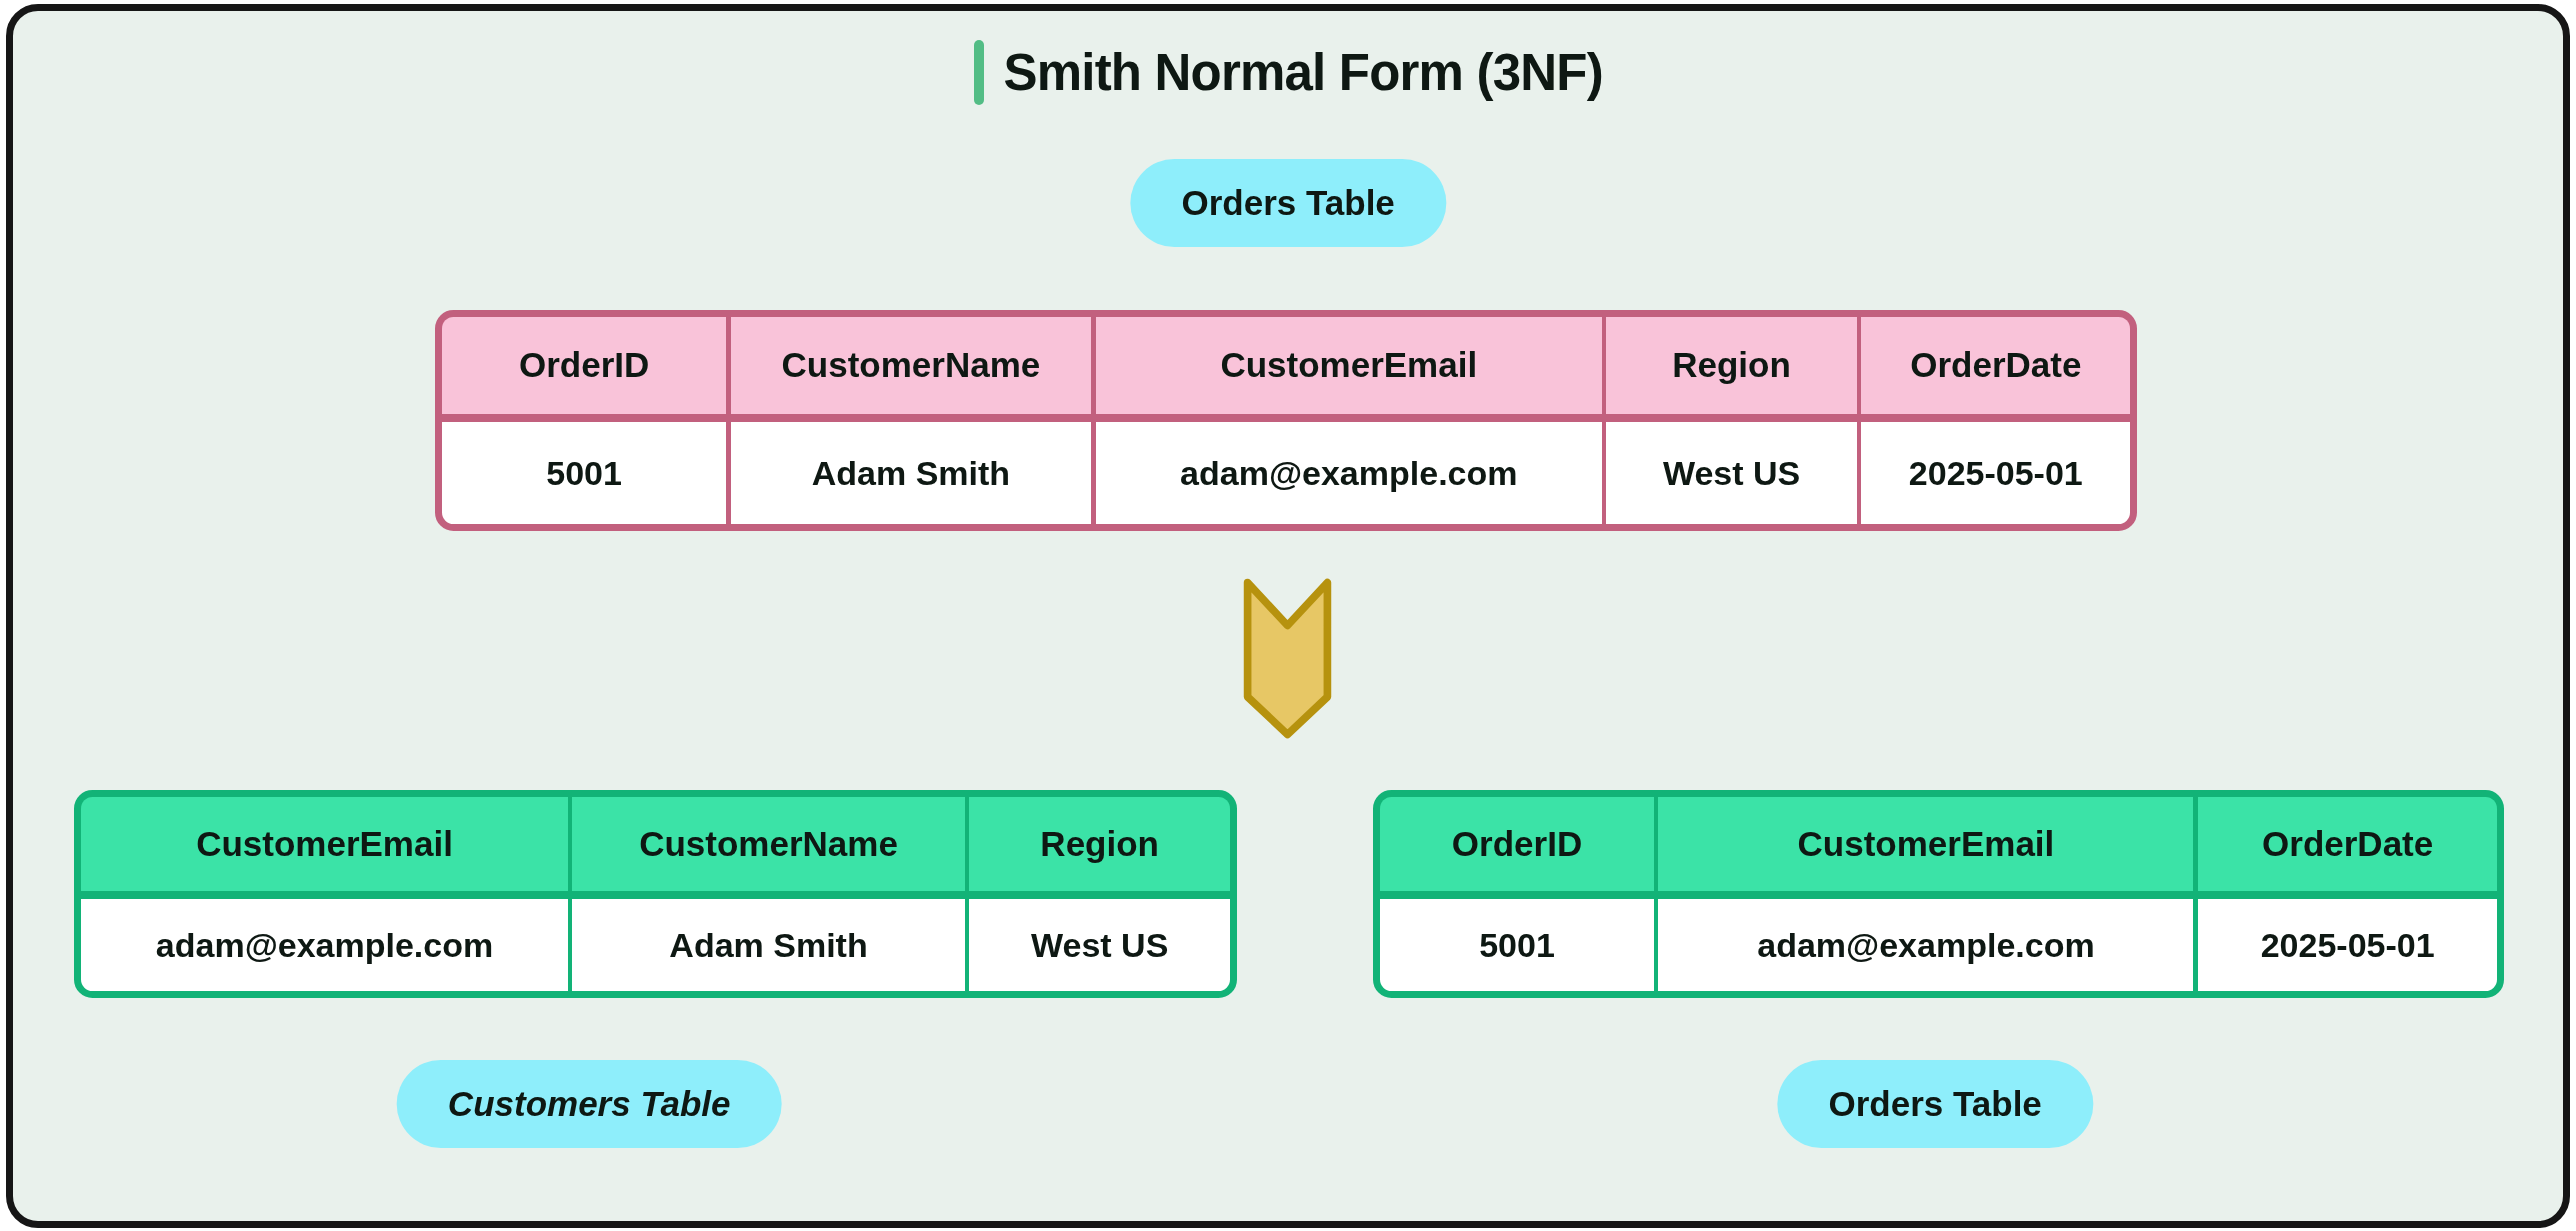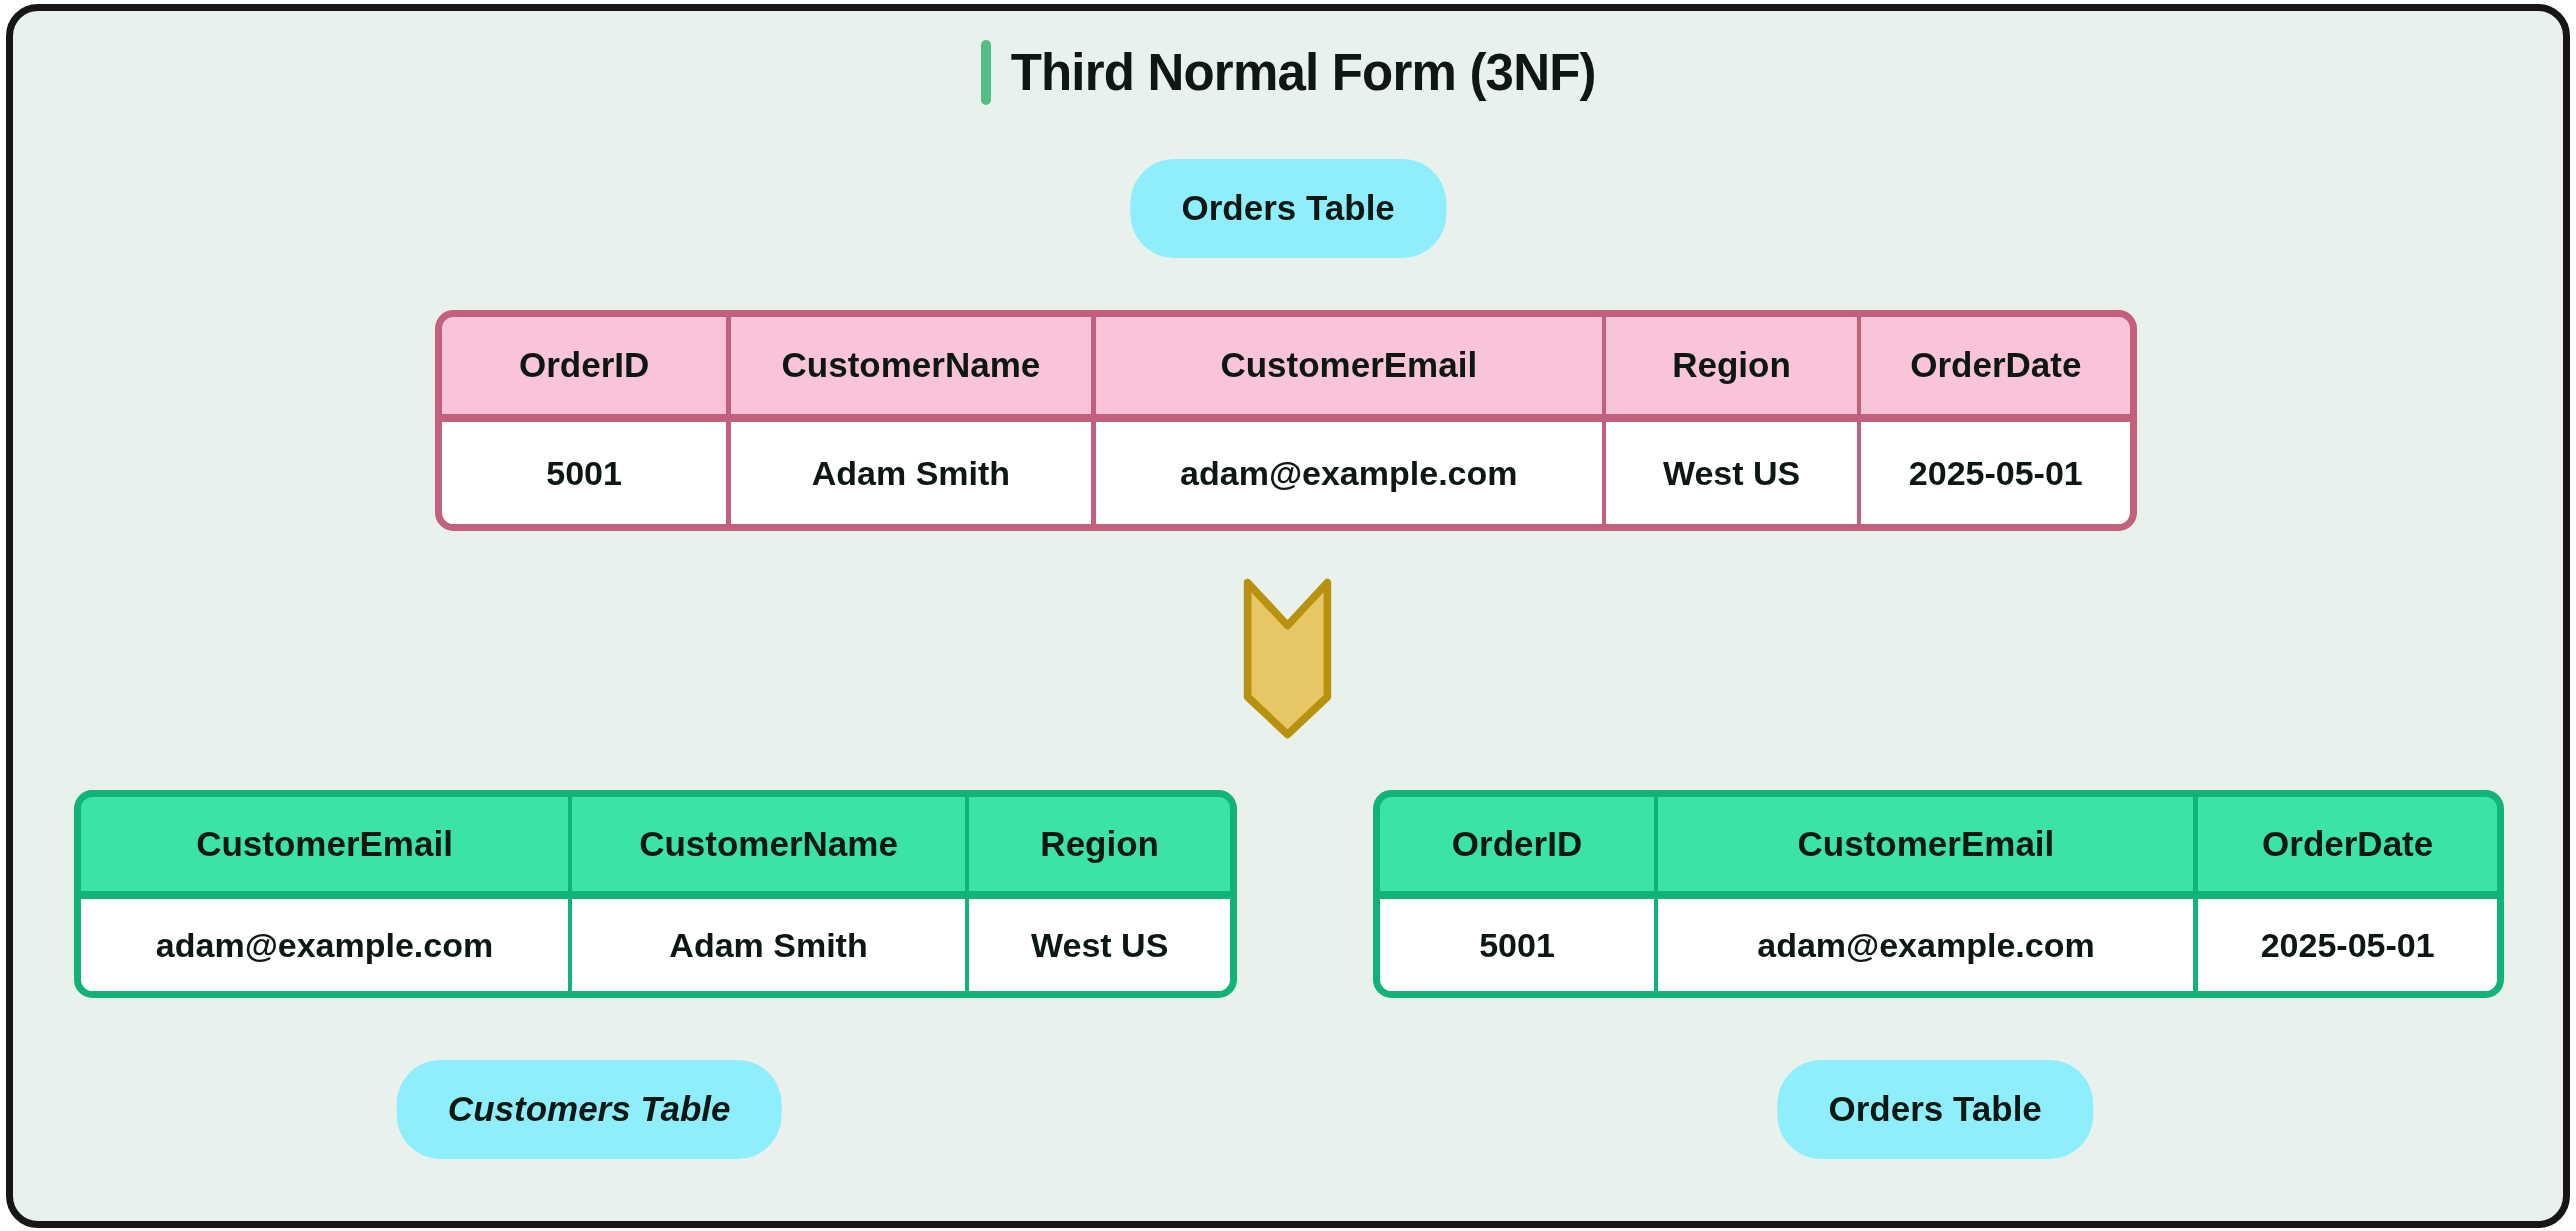--- a/index.html
+++ b/index.html
@@ -41,21 +41,21 @@
     width:10px;height:65px;border-radius:5.4px;
     background:var(--accent-bar);
     flex:0 0 auto;
   }
   .page-title{
     font-size:51px;font-weight:800;letter-spacing:-0.8px;
     color:var(--text);white-space:nowrap;
   }
   
   .badge{
-    position:absolute;height:99px;
+    position:absolute;height:88px;
     display:inline-flex;align-items:center;justify-content:center;
     padding:0 51px;border-radius:44px;
     background:var(--badge-bg);
     font-size:35px;font-weight:700;white-space:nowrap;
   }
   .badge-top{top:148px;left:50%;transform:translateX(-50%);}
   .badge-customers{top:1049px;left:576px;transform:translateX(-50%);font-style:italic;}
   .badge-orders-bottom{top:1049px;left:1922px;transform:translateX(-50%);}
   
   .tbl{
@@ -101,21 +101,21 @@
   }
   .arrow-wrap svg{display:block;width:100%;height:100%;}
 </style>
 </head>
 <body>
 
 <div class="frame">
 
   <div class="title-row">
     <span class="accent-bar"></span>
-    <span class="page-title">Third Normal Form (3NF)</span>
+    <span class="page-title">Smith Normal Form (3NF)</span>
   </div>
 
   <div class="badge badge-top">Orders Table</div>
 
   <div class="tbl tbl-pink">
     <div class="cell cell-header">OrderID</div>
     <div class="cell cell-header">CustomerName</div>
     <div class="cell cell-header">CustomerEmail</div>
     <div class="cell cell-header">Region</div>
     <div class="cell cell-header">OrderDate</div>

